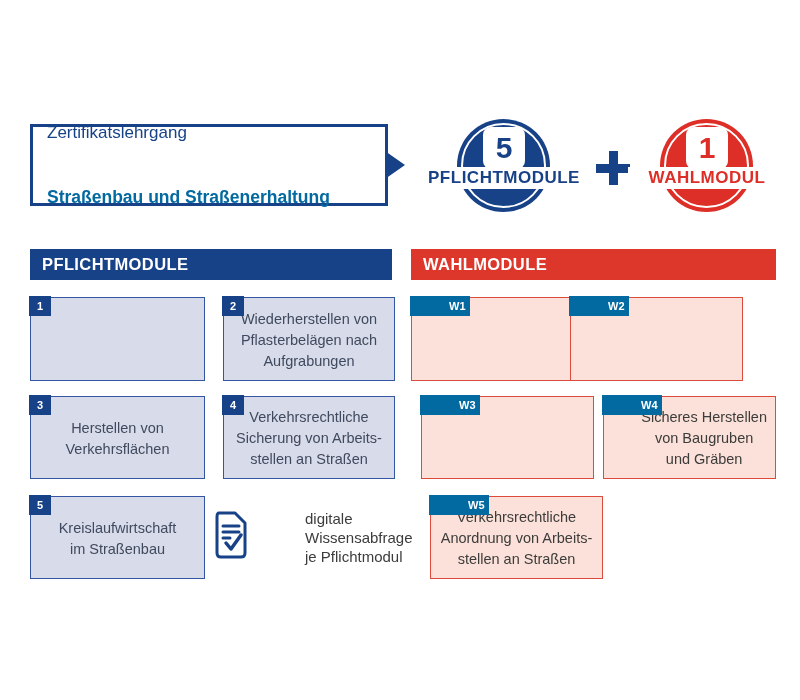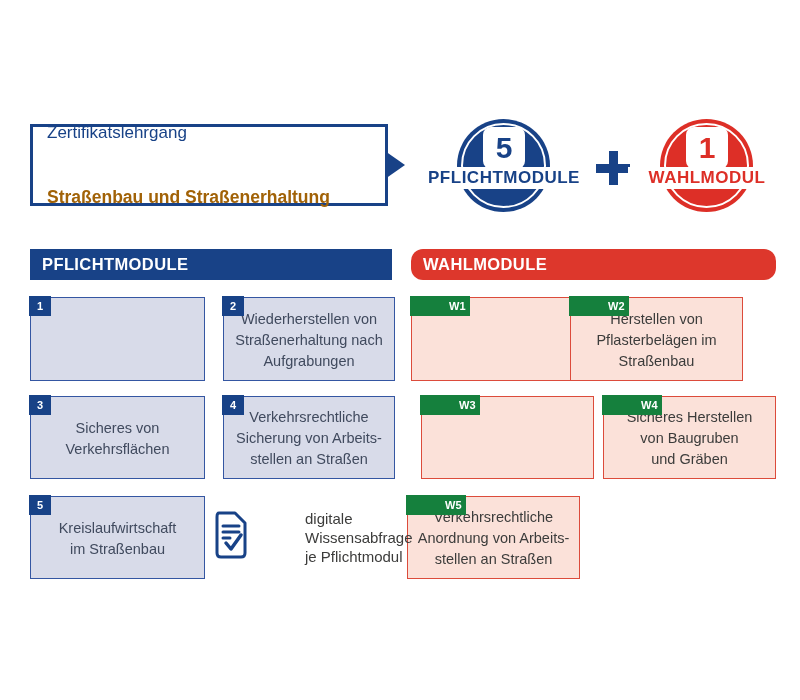--- a/index.html
+++ b/index.html
@@ -8,21 +8,21 @@
   .canvas { position:relative; width:800px; height:584px; background:#ffffff; overflow:hidden; }
 
   
   .title-box {
     position:absolute; left:30px; top:124px; width:358px; height:82px;
     border:3px solid #184287; background:#ffffff;
     display:flex; flex-direction:column; justify-content:center;
     padding-left:14px; gap:5px;
   }
   .title-line1 { color:#184287; font-size:17px; }
-  .title-line2 { color:#a16207; font-size:17.5px; font-weight:bold;margin-top:39px; }
+  .title-line2 { color:#0369a1; font-size:17.5px; font-weight:bold;margin-top:39px; }
   .title-arrow {
     position:absolute; right:-20px; top:50%; transform:translateY(-50%);
     width:0; height:0;
     border-top:14px solid transparent; border-bottom:14px solid transparent;
     border-left:20px solid #184287;
   }
 
   
   .seal { position:absolute; top:112px; height:112px; }
   .seal-blue { left:420px; width:168px; }
@@ -55,49 +55,49 @@
   .plus .h { position:absolute; left:0; top:13px; width:34px; height:8.5px; background:#184287; }
   .plus .v { position:absolute; left:13px; top:0; width:8.5px; height:34px; background:#184287; }
 
   
   .col-header {
     position:absolute; top:249px; height:31px; color:#ffffff;
     font-size:16.5px; font-weight:bold; letter-spacing:0.4px;
     display:flex; align-items:center; padding-left:12px;
   }
   .hdr-blue { left:30px;  width:362px; background:#184287; }
-  .hdr-red  { left:411px; width:365px; background:#dd372c;border-radius:12px; }
+  .hdr-red  { left:411px; width:365px; background:#dd372c; }
 
   
   .module-box {
     position:absolute;
     display:flex; align-items:center; justify-content:center;
     text-align:center; font-size:14.5px; line-height:21px;
     white-space:pre-line; padding:6px 8px 4px;
   }
   .blue-box { background:#d8dbe9; border:1.5px solid #3456a2; color:#404a5e; }
   .red-box  { background:#fbe1d9; border:1.5px solid #dc4b3b; color:#3c3c3b; }
   .badge {
     position:absolute; top:-2px; left:-2px; min-width:22px; height:20px;
     padding:0 4px; display:flex; align-items:center; justify-content:center;
     color:#ffffff; font-size:11px; font-weight:bold; line-height:1;
   }
   .badge-blue { background:#184287; }
-  .badge-red  { background:#15803d;padding-left:39px; }
+  .badge-red  { background:#0369a1;padding-left:39px; }
 
   .b1 { left:30px;  top:297px; width:175px; height:84px; }
   .b2 { left:223px; top:297px; width:172px; height:84px; }
   .b3 { left:30px;  top:396px; width:175px; height:83px; }
   .b4 { left:223px; top:396px; width:172px; height:83px; }
   .b5 { left:30px;  top:496px; width:175px; height:83px; }
   .w1 { left:411px; top:297px; width:173px; height:84px; }
   .w2 { left:570px; top:297px; width:173px; height:84px; }
   .w3 { left:421px; top:396px; width:173px; height:83px; }
-  .w4 { left:603px; top:396px; width:173px; height:83px; }
-  .w5 { left:407px; top:496px; width:173px; height:83px; }
+  .w4 { left:603px; top:396px; width:173px; height:83px;justify-content:flex-end; }
+  .w5 { left:430px; top:496px; width:173px; height:83px; }
 
   
   .note-icon { position:absolute; left:212px; top:510px; width:38px; height:50px; }
   .note-text {
     position:absolute; left:262px; top:509px;
     font-size:15px; line-height:19px; color:#3c3c3b; white-space:pre-line;margin-left:43px;
   }
 </style>
 </head>
 <body>
@@ -133,48 +133,45 @@
 
   <div class="col-header hdr-blue">PFLICHTMODULE</div>
   <div class="col-header hdr-red">WAHLMODULE</div>
 
   <div class="module-box blue-box b1">
     <span class="badge badge-blue">1</span>
   </div>
   <div class="module-box blue-box b2">
     <span class="badge badge-blue">2</span>
     <span>Wiederherstellen von
-Straßenerhaltung nach
+Pflasterbelägen nach
 Aufgrabungen</span>
   </div>
   <div class="module-box blue-box b3">
     <span class="badge badge-blue">3</span>
-    <span>Sicheres von
+    <span>Herstellen von
 Verkehrsflächen</span>
   </div>
   <div class="module-box blue-box b4">
     <span class="badge badge-blue">4</span>
     <span>Verkehrsrechtliche
 Sicherung von Arbeits-
 stellen an Straßen</span>
   </div>
   <div class="module-box blue-box b5">
     <span class="badge badge-blue">5</span>
     <span>Kreislaufwirtschaft
 im Straßenbau</span>
   </div>
 
   <div class="module-box red-box w1">
     <span class="badge badge-red">W1</span>
   </div>
   <div class="module-box red-box w2">
     <span class="badge badge-red">W2</span>
-    <span>Herstellen von
-Pflasterbelägen im
-Straßenbau</span>
   </div>
   <div class="module-box red-box w3">
     <span class="badge badge-red">W3</span>
   </div>
   <div class="module-box red-box w4">
     <span class="badge badge-red">W4</span>
     <span>Sicheres Herstellen
 von Baugruben
 und Gräben</span>
   </div>

